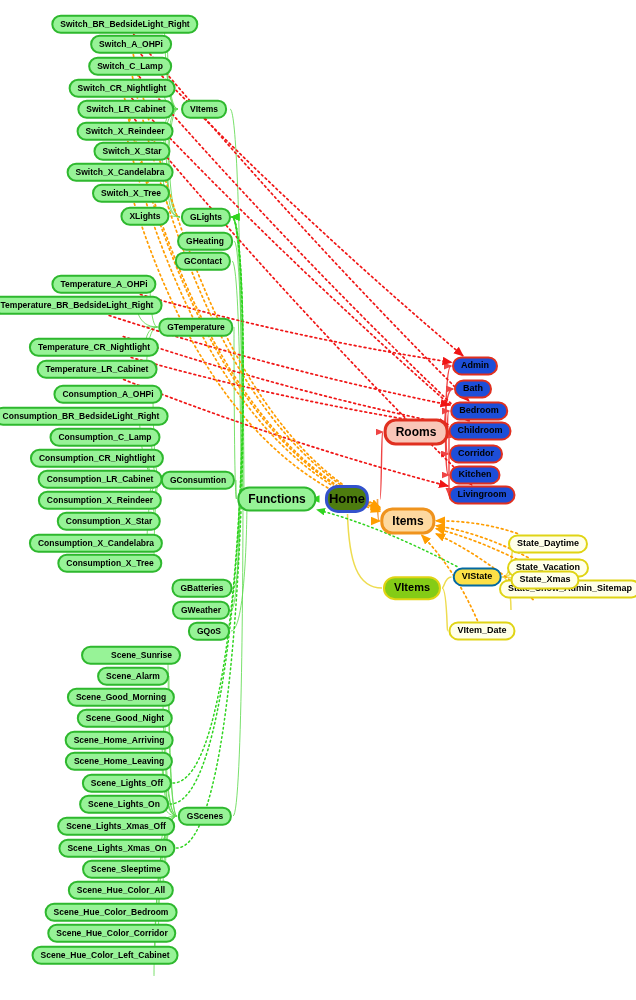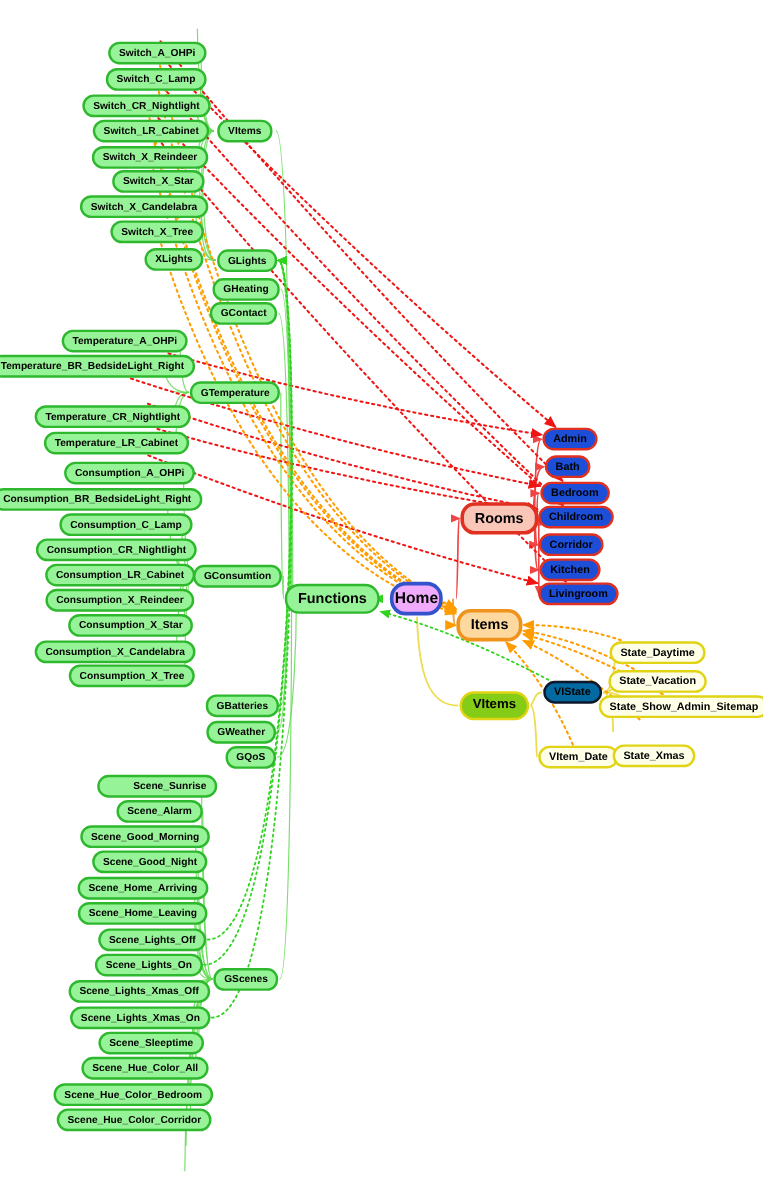--- a/index.html
+++ b/index.html
@@ -6,26 +6,26 @@
   #canvas{position:relative;width:636px;height:1000px;background:#ffffff;overflow:hidden;
           font-family:"Liberation Sans",sans-serif;}
   #edge-layer{position:absolute;left:0;top:0;width:636px;height:1000px;}
   #node-layer{position:absolute;left:0;top:0;width:636px;height:1000px;}
   .node{position:absolute;transform:translate(-50%,-50%);white-space:nowrap;
         font-weight:bold;color:#000;text-align:center;box-sizing:border-box;
         border-radius:10px;padding:2px 7px;font-size:8.5px;line-height:1.25;cursor:pointer;}
   .leaf-green,.group-green{background:#97f397;border:2px solid #2eb82e;}
   .group-green{border-radius:9px;}
   .hub-green{background:#97f397;border:2px solid #2eb82e;font-size:12px;border-radius:12px;padding:3px 9px;}
-  .root{background:#f0abfc;border:3px solid #3352cc;font-size:13px;border-radius:13px;padding:3px 1px;text-align:center;}
+  .root{background:#4d7c0f;border:3px solid #3352cc;font-size:13px;border-radius:13px;padding:3px 1px;text-align:center;}
   .hub-red{background:#f9c6b8;border:3px solid #e03020;font-size:12px;border-radius:12px;padding:3px 9px;}
   .leaf-red{background:#1d4ed8;border:2px solid #e03020;font-size:9px;}
   .hub-orange{background:#fdd9a0;border:3px solid #ef931d;font-size:12px;border-radius:12px;padding:3px 9px;}
   .hub-yellow{background:#84cc16;border:2.5px solid #e0d414;font-size:11px;border-radius:12px;padding:3px 9px;}
-  .node-yellow{background:#0369a1;border:2px solid #0f172a;font-size:9px;}
+  .node-yellow{background:#fde047;border:2px solid #0369a1;font-size:9px;}
   .leaf-yellow{background:#ffffe8;border:2px solid #e0d414;font-size:9px;}
 </style>
 </head>
 <body>
 
 <div id="canvas">
   <svg id="edge-layer" width="636" height="1000" viewBox="0 0 636 1000">
     <defs>
       <marker id="ar-g" markerWidth="7" markerHeight="6" refX="5" refY="2.5" orient="auto">
         <path d="M0,0 L6,2.5 L0,5 z" fill="#2fd41f"></path>
@@ -136,20 +136,21 @@
         <path d="M552.2093119881936,578.5 Q493.6444673368787,543.935239579789 436.5,528.6321839384308" fill="none" stroke="#ff9d00" stroke-width="1.7" stroke-dasharray="1.8 3.2" stroke-linecap="round" marker-end="url(#ar-o)"></path>
         <path d="M533.0760118706522,599.5 Q483.037278179392,555.4369987575651 436.5,534.0795584328664" fill="none" stroke="#ff9d00" stroke-width="1.7" stroke-dasharray="1.8 3.2" stroke-linecap="round" marker-end="url(#ar-o)"></path>
         <path d="M477.3976715546889,620.5 Q454.9566653224001,569.3018796922036 422.0961728925158,535.5" fill="none" stroke="#ff9d00" stroke-width="1.7" stroke-dasharray="1.8 3.2" stroke-linecap="round" marker-end="url(#ar-o)"></path>
         <path d="M456.98761650585436,566.5 Q381.3601433178997,526.8201453387187 317.5,509.7964194988304" fill="none" stroke="#2fd41f" stroke-width="1.5" stroke-dasharray="1.6 3" stroke-linecap="round" marker-end="url(#ar-g)"></path>
         <path d="M173,783 C252,783 252,217 232,217" fill="none" stroke="#2fd41f" stroke-width="1.5" stroke-dasharray="1.6 3" stroke-linecap="round" marker-end="url(#ar-g)"></path>
         <path d="M170,804 C252,804 252,217 232,217" fill="none" stroke="#2fd41f" stroke-width="1.5" stroke-dasharray="1.6 3" stroke-linecap="round" marker-end="url(#ar-g)"></path>
         <path d="M176.5,848 C252,848 252,217 232,217" fill="none" stroke="#2fd41f" stroke-width="1.5" stroke-dasharray="1.6 3" stroke-linecap="round" marker-end="url(#ar-g)"></path>
       </g>
   </svg>
   <div id="node-layer">
+      <div class="node leaf-green" style="left: 125px; top: 24px;">Switch_BR_BedsideLight_Right</div>
       <div class="node leaf-green" style="left: 131px; top: 44px;">Switch_A_OHPi</div>
       <div class="node leaf-green" style="left: 130px; top: 66px;">Switch_C_Lamp</div>
       <div class="node leaf-green" style="left: 122px; top: 88px;">Switch_CR_Nightlight</div>
       <div class="node leaf-green" style="left: 126px; top: 109px;">Switch_LR_Cabinet</div>
       <div class="node leaf-green" style="left: 125px; top: 131px;">Switch_X_Reindeer</div>
       <div class="node leaf-green" style="left: 132px; top: 151px;">Switch_X_Star</div>
       <div class="node leaf-green" style="left: 120px; top: 172px;">Switch_X_Candelabra</div>
       <div class="node leaf-green" style="left: 131px; top: 193px;">Switch_X_Tree</div>
       <div class="node leaf-green" style="left: 145px; top: 216px;">XLights</div>
       <div class="node group-green" style="left: 204px; top: 109px;">VItems</div>
@@ -184,30 +185,31 @@
       <div class="node leaf-red" style="left: 476px; top: 454px;">Corridor</div>
       <div class="node leaf-red" style="left: 475px; top: 475px;">Kitchen</div>
       <div class="node leaf-red" style="left: 482px; top: 495px;">Livingroom</div>
       <div class="node hub-orange" style="left: 408px; top: 521px;">Items</div>
       <div class="node hub-yellow" style="left: 412px; top: 588px;">VItems</div>
       <div class="node node-yellow" style="left: 477px; top: 577px;">VIState</div>
       <div class="node leaf-yellow" style="left: 482px; top: 631px;">VItem_Date</div>
       <div class="node leaf-yellow" style="left: 548px; top: 544px;">State_Daytime</div>
       <div class="node leaf-yellow" style="left: 548px; top: 568px;">State_Vacation</div>
       <div class="node leaf-yellow" style="left: 570px; top: 589px;">State_Show_Admin_Sitemap</div>
-      <div class="node leaf-yellow" style="left: 545px; top: 630px; text-align: right;">State_Xmas</div>
+      <div class="node leaf-yellow" style="left: 545px; top: 580px; text-align: right;">State_Xmas</div>
       <div class="node group-green" style="left: 205px; top: 816px;">GScenes</div>
       <div class="node leaf-green" style="left: 131px; top: 655px; padding-left: 28px;">Scene_Sunrise</div>
       <div class="node leaf-green" style="left: 133px; top: 676px;">Scene_Alarm</div>
       <div class="node leaf-green" style="left: 121px; top: 697px;">Scene_Good_Morning</div>
       <div class="node leaf-green" style="left: 125px; top: 718px;">Scene_Good_Night</div>
       <div class="node leaf-green" style="left: 119px; top: 740px;">Scene_Home_Arriving</div>
       <div class="node leaf-green" style="left: 119px; top: 761px;">Scene_Home_Leaving</div>
       <div class="node leaf-green" style="left: 127px; top: 783px;">Scene_Lights_Off</div>
       <div class="node leaf-green" style="left: 124px; top: 804px;">Scene_Lights_On</div>
       <div class="node leaf-green" style="left: 116px; top: 826px;">Scene_Lights_Xmas_Off</div>
       <div class="node leaf-green" style="left: 117px; top: 848px;">Scene_Lights_Xmas_On</div>
       <div class="node leaf-green" style="left: 126px; top: 869px;">Scene_Sleeptime</div>
       <div class="node leaf-green" style="left: 121px; top: 890px;">Scene_Hue_Color_All</div>
       <div class="node leaf-green" style="left: 111px; top: 912px;">Scene_Hue_Color_Bedroom</div>
       <div class="node leaf-green" style="left: 112px; top: 933px;">Scene_Hue_Color_Corridor</div>
+      <div class="node leaf-green" style="left: 105px; top: 955px;">Scene_Hue_Color_Left_Cabinet</div>
     </div>
 </div>
 
 </body></html>

